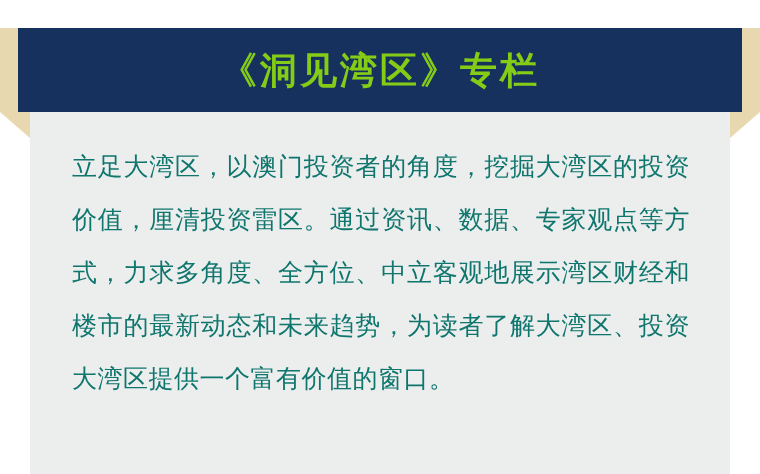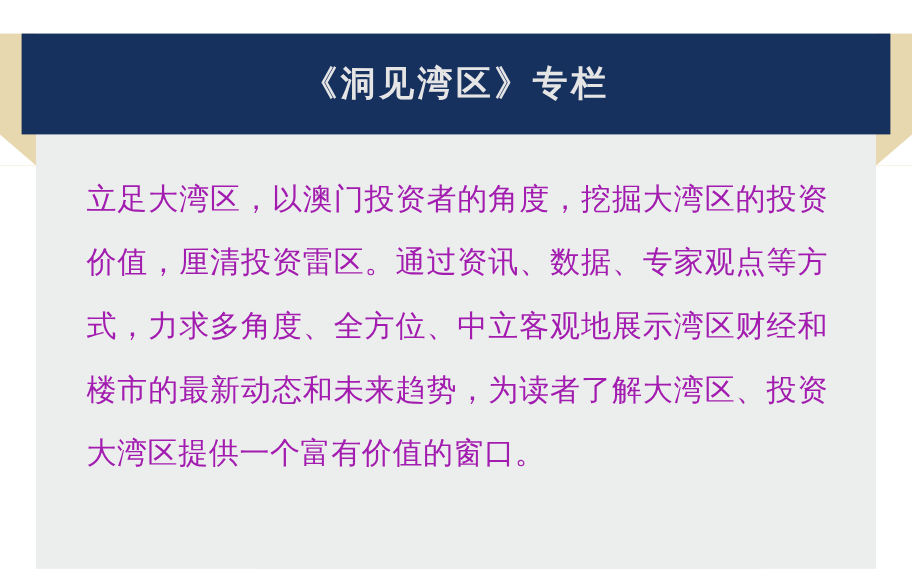--- a/index.html
+++ b/index.html
@@ -76,35 +76,35 @@
     left: 18px;
     top: 28px;
     width: 724px;
     height: 84px;
     background: #17315f;
     display: flex;
     align-items: center;
     justify-content: center;
   }
   .banner-title {
-    color: #e5e5e5;
-    font-size: 29px;
+    color: #84cc16;
+    font-size: 37px;
     font-weight: bold;
     letter-spacing: 3px;
     line-height: 1;
     white-space: nowrap;
   }
 
   
   .body-text {
     position: absolute;
     left: 72px;
     top: 140px;
     width: 618px;
-    color: #a21caf;
+    color: #0f766e;
     font-size: 25px;
     line-height: 53px;
     letter-spacing: 0.5px;
     text-align: justify;
     text-justify: inter-ideograph;
   }
 </style>
 </head>
 <body>
 

